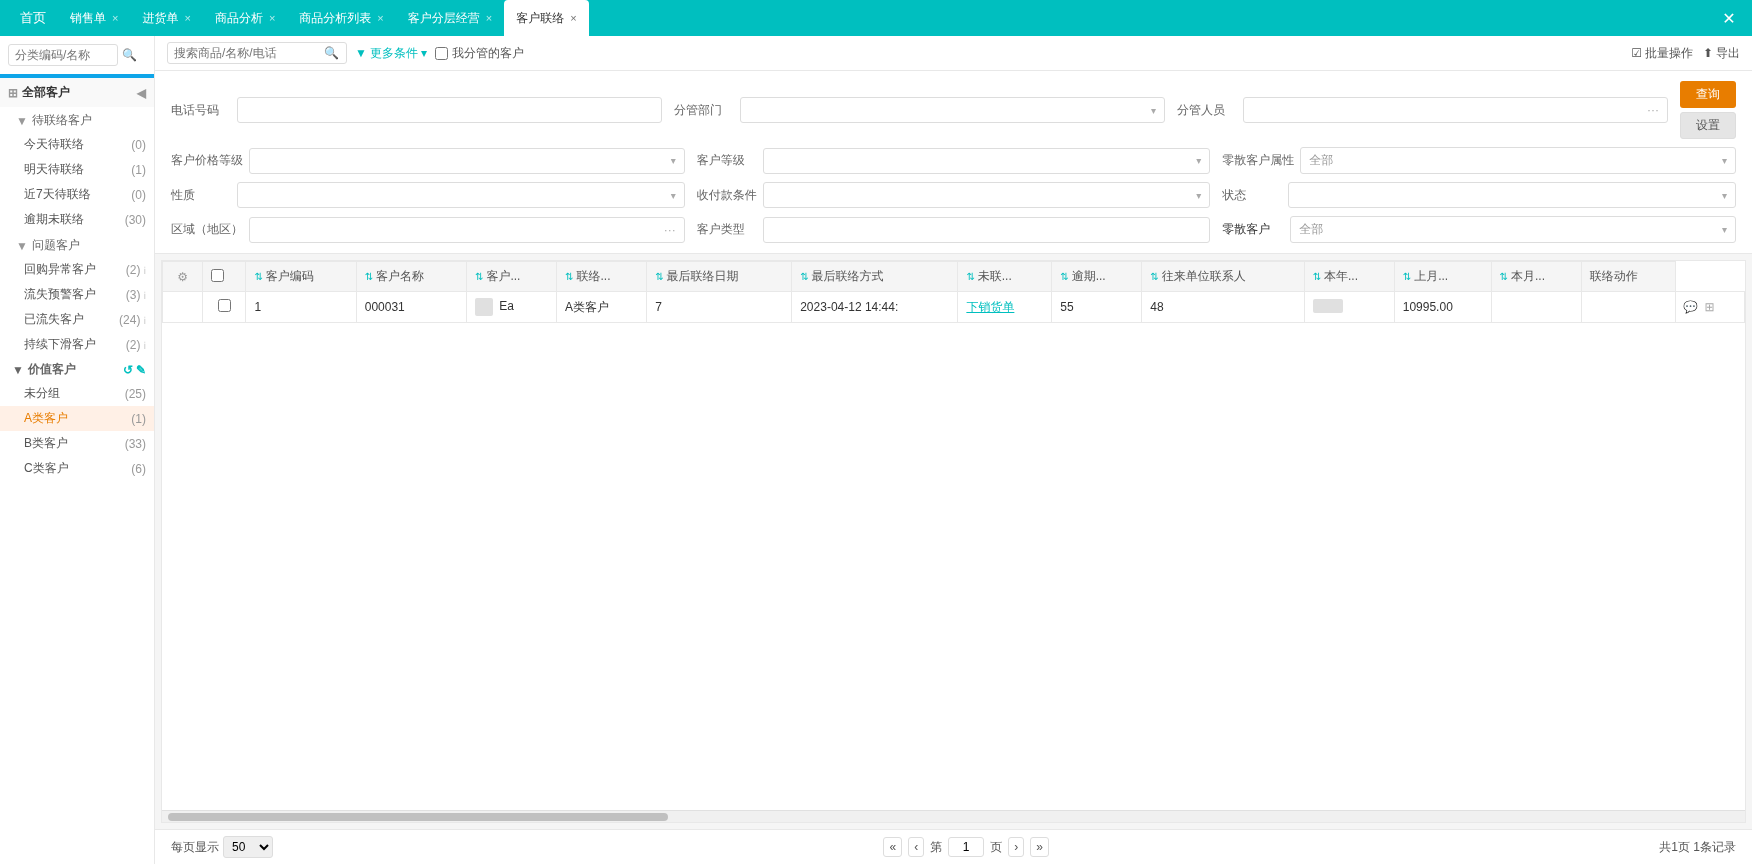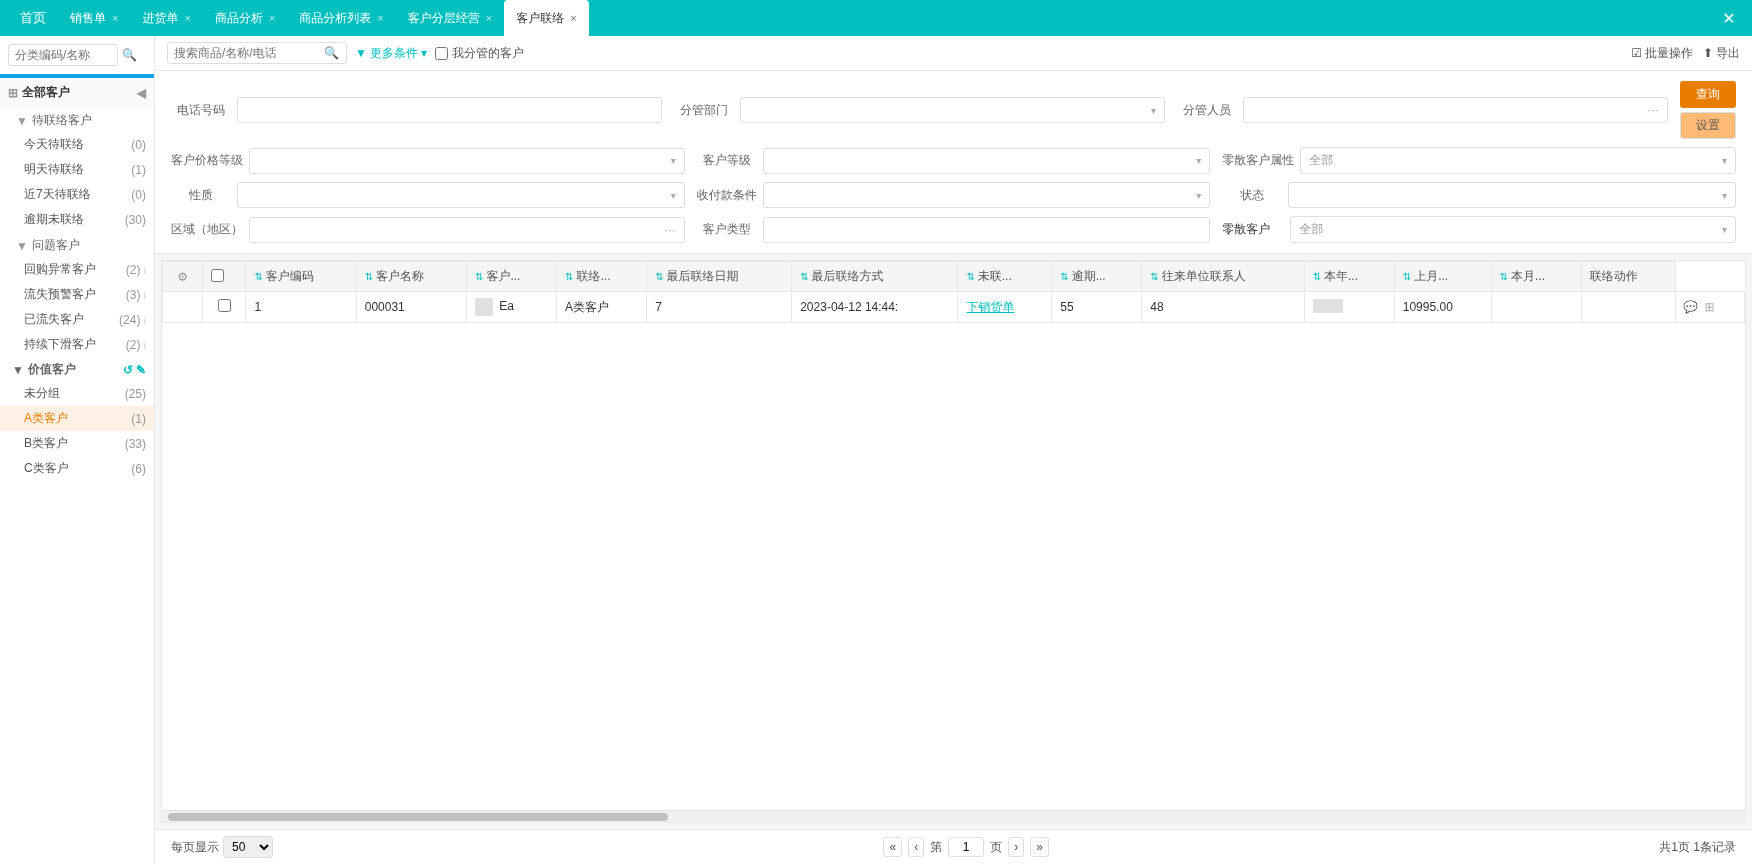--- a/index.html
+++ b/index.html
@@ -241,21 +241,21 @@
     .filter-item {
       display: flex;
       align-items: center;
       gap: 6px;
       flex: 1;
     }
     .filter-label {
       color: #666;
       white-space: nowrap;
       min-width: 60px;
-      text-align: center;
+      text-align: left;
     }
     .filter-input {
       flex: 1;
       border: 1px solid #ddd;
       border-radius: 3px;
       padding: 4px 8px;
       font-size: 12px;
       display: flex;
       align-items: center;
       justify-content: space-between;
@@ -274,21 +274,21 @@
     .btn-query {
       background: #e87d00;
       color: white;
       border: none;
       border-radius: 3px;
       padding: 5px 16px;
       cursor: pointer;
       font-size: 12px;
     }
     .btn-setting {
-      background: #fdba74;
+      background: #e5e5e5;
       color: #555;
       border: 1px solid #ddd;
       border-radius: 3px;
       padding: 4px 14px;
       cursor: pointer;
       font-size: 12px;
     }
     .filter-inline-label {
       color: #333;
       white-space: nowrap;

